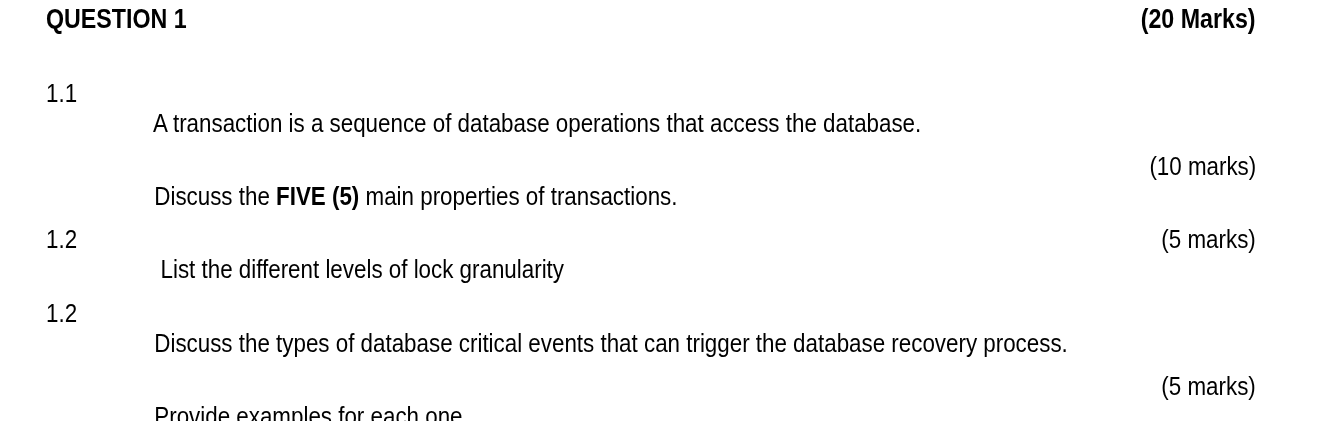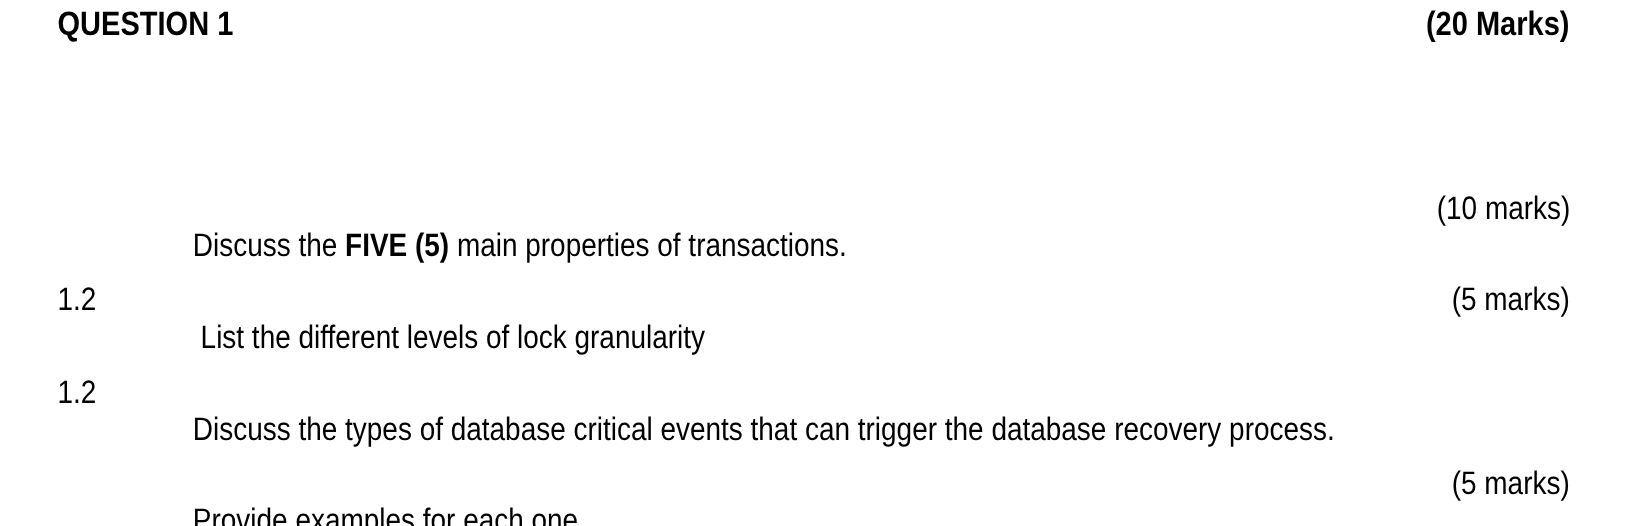--- a/index.html
+++ b/index.html
@@ -96,20 +96,27 @@
 </head>
 <body>
 
 <div class="page">
 
   <div class="header-row">
     <div class="doc-title">QUESTION 1</div>
     <div class="doc-marks">(20 Marks)</div>
   </div>
 
+  <div class="q-row r1">
+    <div class="q-num">1.1</div>
+    <div class="q-text">
+      <span>A transaction is a sequence of database operations that access the database.</span><b></b><span></span>
+    </div>
+    <div class="q-marks empty"></div>
+  </div>
 
   <div class="q-row r2">
     <div class="q-num"></div>
     <div class="q-text">
       <span>Discuss the </span><b>FIVE (5)</b><span> main properties of transactions.</span>
     </div>
     <div class="q-marks">(10 marks)</div>
   </div>
 
   <div class="q-row r3">

